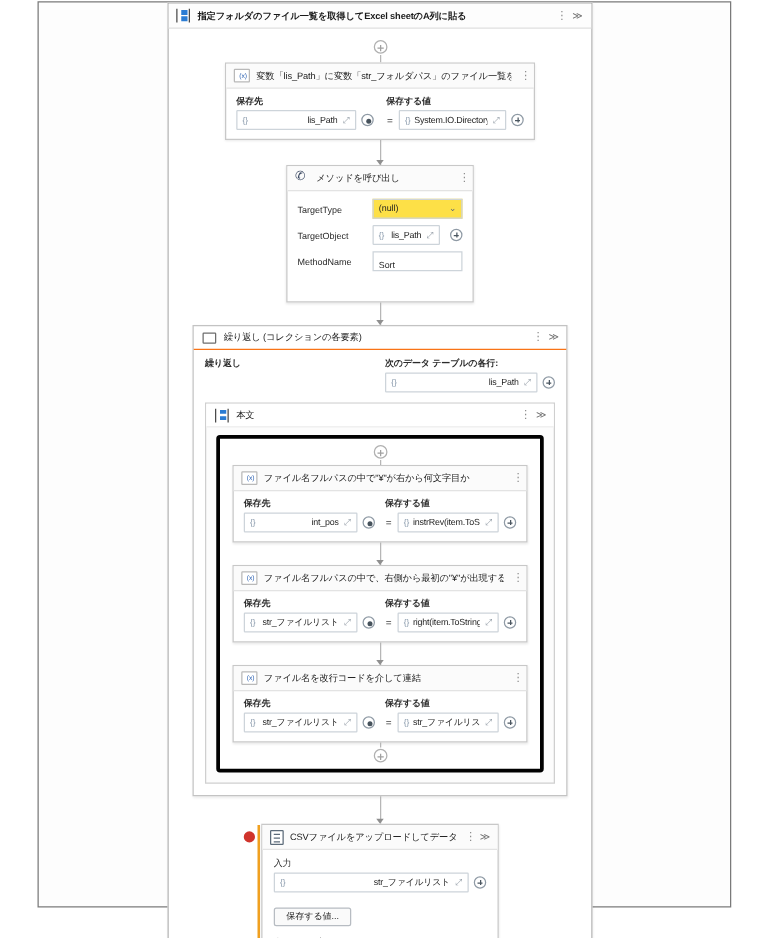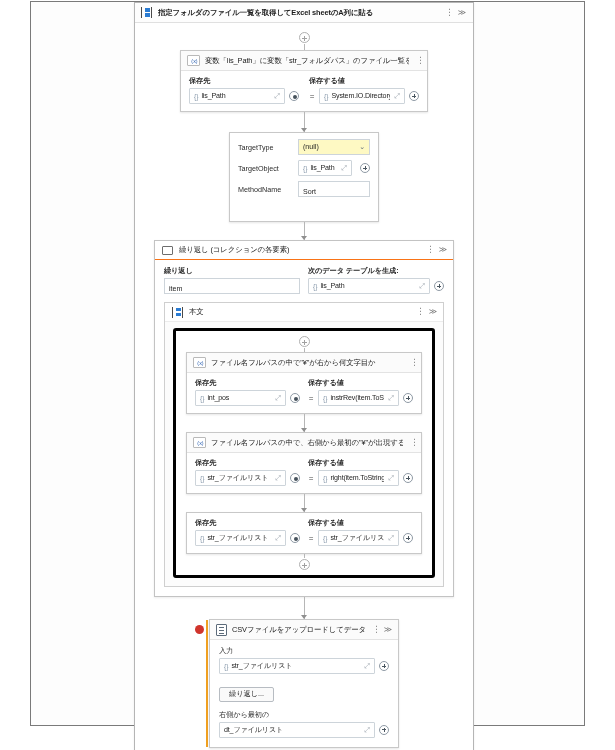--- a/index.html
+++ b/index.html
@@ -114,21 +114,21 @@
   .fieldbox {
     display: flex; align-items: center; gap: 3px;
     height: 16px;
     border: 1px solid #cdd4da; border-radius: 1px;
     background: #ffffff; padding: 0 3px 0 4px;
     flex: 1; min-width: 0;
   }
   .braces { font-size: 6.6px; color: #8899ab; flex: none; }
   .fval {
     font-size: 7.1px; color: #1e1e1e; flex: 1;
-    white-space: nowrap; overflow: hidden; letter-spacing: -0.15px;
+    white-space: nowrap; overflow: hidden; letter-spacing: -0.15px; text-align: right;
   }
   .expand {
     flex: none; font-size: 7px; color: #9aa3ac; width: 8px; text-align:center;
   }
   .plusbtn {
     flex: none; width: 10px; height: 10px; border-radius: 50%;
     border: 1px solid #8f9aa5; position: relative; background: #fff;
   }
   .plusbtn::before, .plusbtn::after {
     content: ""; position: absolute; background: #4a5660;
@@ -145,21 +145,21 @@
   }
   .eqsign { font-size: 8px; color: #444; flex: none; width: 6px; text-align:center;}
   .optbtn {
     display: inline-flex; align-items: center; justify-content: center;
     height: 15px; padding: 0 9px;
     border: 1px solid #b7bcc2; border-radius: 2px; background: #fafafa;
     font-size: 7.2px; color: #1e1e1e; cursor: pointer;
   }
   .selectbox {
     display: flex; align-items: center;
-    height: 16px; border: 1px solid #cdd4da; background: #fef9c3;
+    height: 16px; border: 1px solid #cdd4da; background: #fde047;
     padding: 0 4px; flex: 1; font-size: 7.1px; color: #1e1e1e;
   }
   .selectbox .cv { margin-left: auto; color: #5e6b76; font-size: 7px; }
   .textbox {
     display: flex; align-items: flex-end;
     height: 16px; border: 1px solid #cdd4da; background: #fff;
     padding: 0 4px; flex: 1; font-size: 7.1px; color: #1e1e1e;
   }
   .twocol { display: flex; gap: 10px; }
   .twocol > div { flex: 1; min-width: 0; }
@@ -273,20 +273,25 @@
                 <span class="plusbtn"></span>
               </div>
             </div>
           </div>
         </div>
       </div>
 
       <div class="conn arrow" style="height:20px"></div>
 
       <div class="node" style="width:150px">
+        <div class="node-head">
+          <span class="ico ico-invoke"></span>
+          <span class="node-title">メソッドを呼び出し</span>
+          <span class="kebab"></span>
+        </div>
         <div class="node-body" style="padding:6px 8px 24px 8px">
           <div class="lblrow" style="margin-bottom:5px">
             <span class="c1">TargetType</span>
             <div class="selectbox">
               <span>(null)</span>
               <span class="cv">⌄</span>
             </div>
           </div>
           <div class="lblrow" style="margin-bottom:5px">
             <span class="c1">TargetObject</span>
@@ -313,26 +318,23 @@
           <span class="ico ico-loop"></span>
           <span class="node-title">繰り返し (コレクションの各要素)</span>
           <span class="kebab"></span>
           <span class="chev">≫</span>
         </div>
         <div class="loop-body">
 
           <div class="twocol" style="gap:8px">
             <div>
               <div class="flabel">繰り返し</div>
-              <div class="textbox">
-                <span>item</span>
-              </div>
             </div>
             <div>
-              <div class="flabel">次のデータ テーブルを生成:</div>
+              <div class="flabel">次のデータ テーブルの各行:</div>
               <div class="row">
                 <div class="fieldbox">
                   <span class="braces">{}</span>
                   <span class="fval">lis_Path</span>
                   <span class="expand">⤢</span>
                 </div>
                 <span class="plusbtn"></span>
               </div>
             </div>
           </div>
@@ -419,20 +421,25 @@
                           <span class="plusbtn"></span>
                         </div>
                       </div>
                     </div>
                   </div>
                 </div>
 
                 <div class="conn arrow" style="height:18px"></div>
 
                 <div class="node" style="width:236px">
+                  <div class="node-head">
+                    <span class="ico ico-assign"></span>
+                    <span class="node-title">ファイル名を改行コードを介して連結</span>
+                    <span class="kebab"></span>
+                  </div>
                   <div class="node-body">
                     <div class="twocol" style="gap:8px">
                       <div>
                         <div class="flabel">保存先</div>
                         <div class="row">
                           <div class="fieldbox">
                             <span class="braces">{}</span>
                             <span class="fval">str_ファイルリスト</span>
                             <span class="expand">⤢</span>
                           </div>
@@ -480,21 +487,21 @@
           <div class="fplain">入力</div>
           <div class="row" style="margin-bottom:8px">
             <div class="fieldbox">
               <span class="braces">{}</span>
               <span class="fval">str_ファイルリスト</span>
               <span class="expand">⤢</span>
             </div>
             <span class="plusbtn"></span>
           </div>
           <div style="margin-bottom:8px">
-            <button class="optbtn">繰り返し...</button>
+            <button class="optbtn">保存する値...</button>
           </div>
           <div class="fplain">右側から最初の</div>
           <div class="row">
             <div class="fieldbox">
 
               <span class="fval">dt_ファイルリスト</span>
               <span class="expand">⤢</span>
             </div>
             <span class="plusbtn"></span>
           </div>

